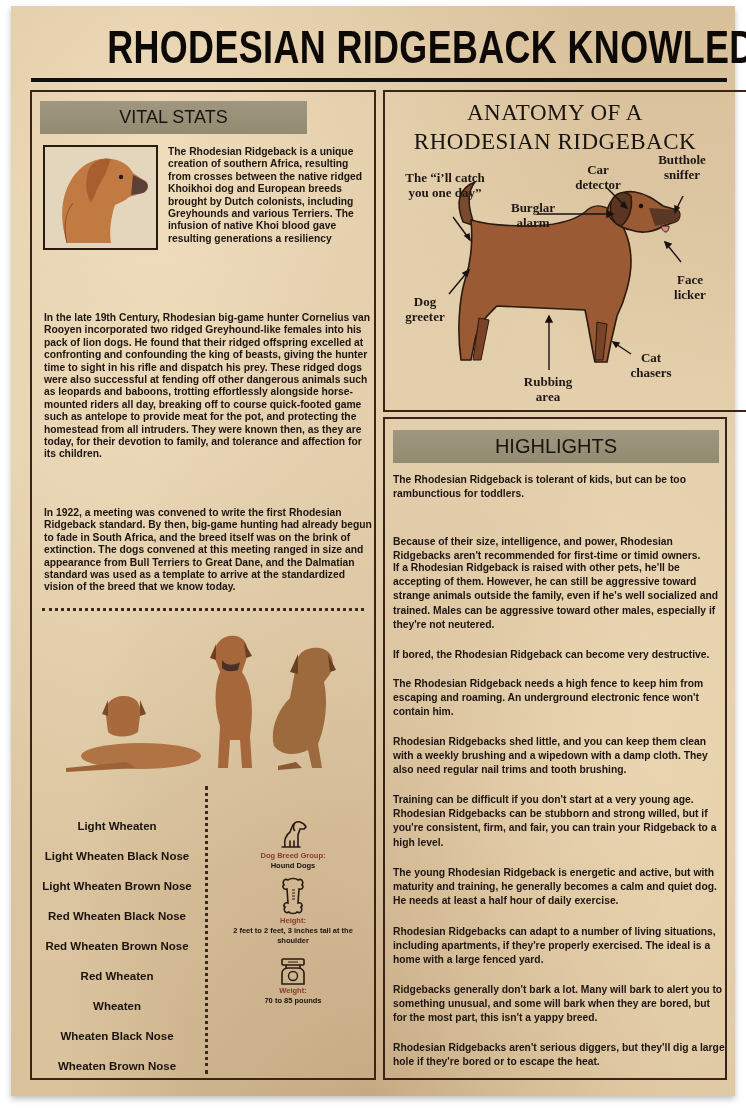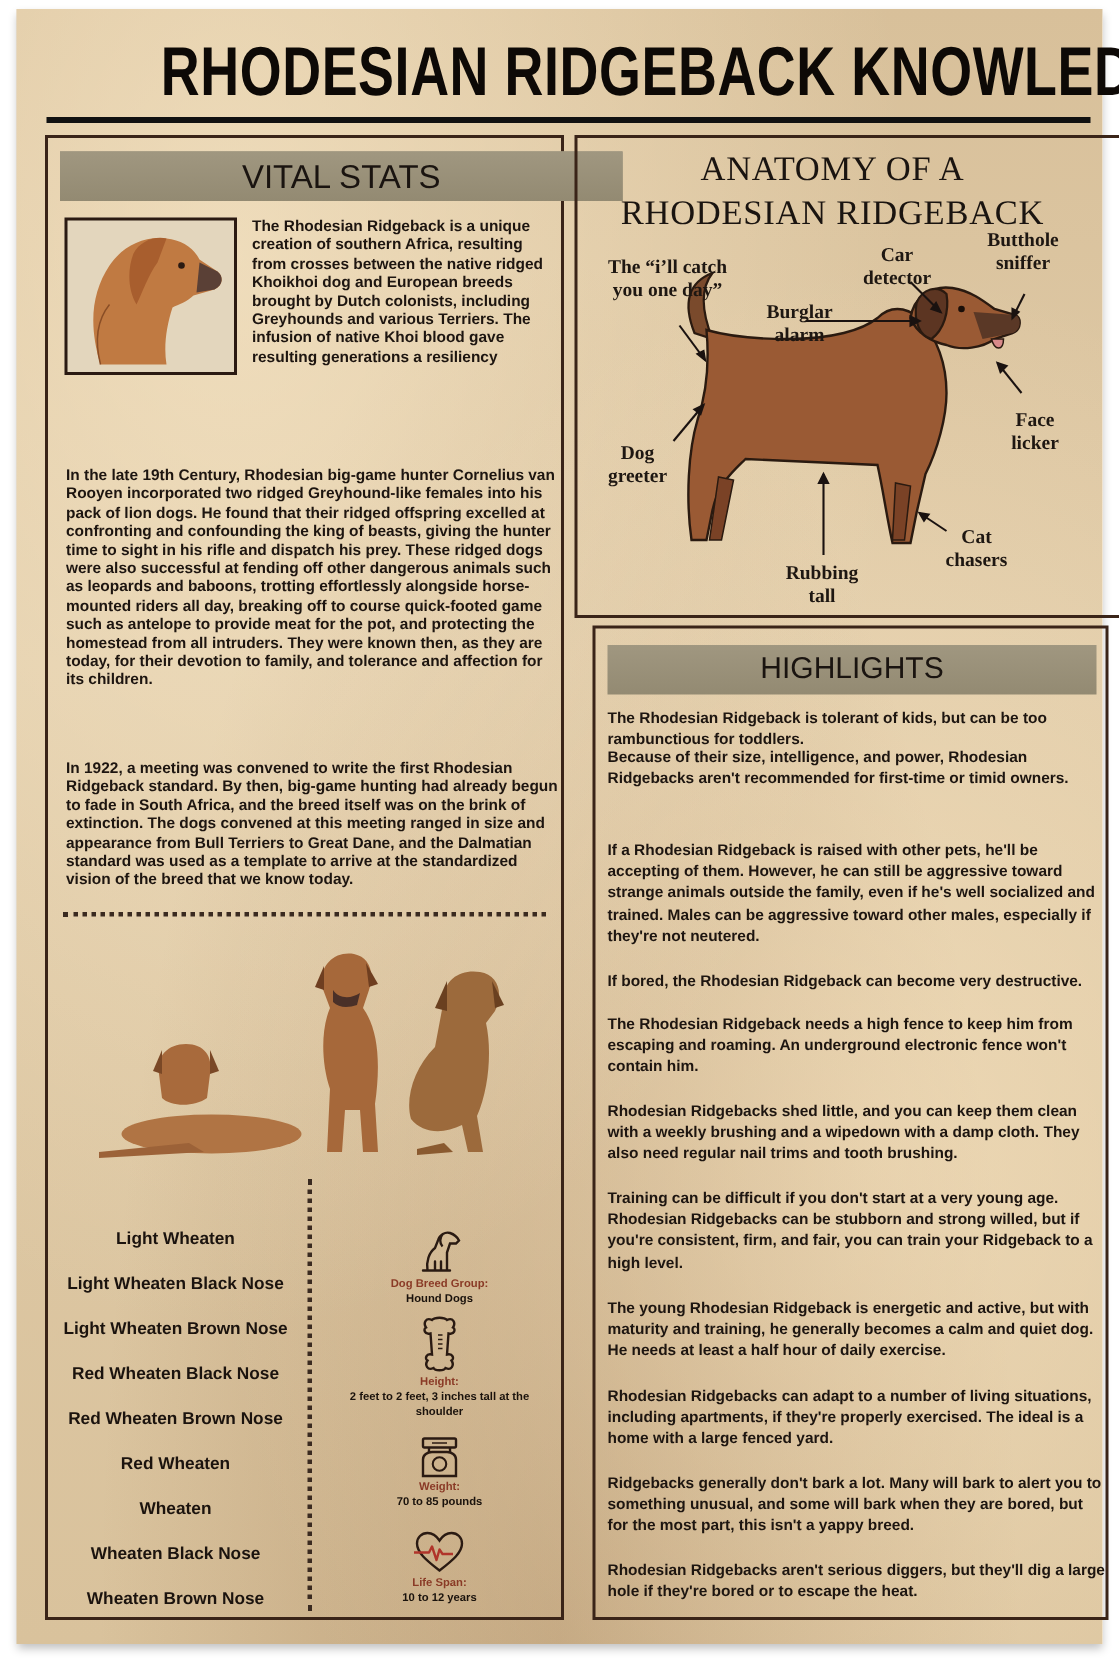--- a/index.html
+++ b/index.html
@@ -27,21 +27,21 @@
 
   .panel { position: absolute; border: 2px solid #3a2418; }
   .band {
     position: absolute; background: linear-gradient(180deg, #a09780 0%, #938a72 100%);
     text-align: center; font-weight: 400; color: #1a1410;
   }
   .body-text { position: absolute; font-size: 10.3px; line-height: 12.4px; font-weight: 700; color: #1d1510; }
 
   
   #history { left: 19px; top: 84px; width: 346px; height: 990px; }
-  #history .band { left: 8px; top: 9px; width: 375px; height: 33px; font-size: 22px; line-height: 33px; }
+  #history .band { left: 8px; top: 9px; width: 267px; height: 33px; font-size: 18px; line-height: 33px; }
   .dog-head-frame { position: absolute; left: 11px; top: 53px; width: 115px; height: 105px; border: 2px solid #2b1a12; background: #e3d6bd; overflow: hidden; }
   .hist-p1 { left: 136px; top: 54px; width: 206px; }
   .hist-p1b { left: 12px; top: 154px; width: 330px; }
   .hist-p2 { left: 12px; top: 220px; width: 330px; }
   .hist-p3 { left: 12px; top: 415px; width: 330px; }
   .dotted-h { position: absolute; left: 10px; top: 516px; width: 322px; border-top: 3px dotted #3a2a20; }
   .dogs-photo { position: absolute; left: 14px; top: 524px; width: 320px; height: 160px; }
 
   .sub-band { position: absolute; height: 26px; font-size: 16px; line-height: 26px; }
   #colors-band { left: 6px; top: 690px; width: 158px; }
@@ -54,21 +54,21 @@
   .stat .label { font-size: 7.5px; font-weight: 700; color: #8a3a26; line-height: 10px; }
   .stat .value { font-size: 7.5px; font-weight: 700; color: #1a120c; line-height: 10px; }
 
   
   #anatomy { left: 372px; top: 84px; width: 392px; height: 322px; font-family: Liberation Serif, serif; }
   .anat-title { position: absolute; left: 0; top: 6px; width: 340px; text-align: center; font-size: 23px; line-height: 29px; font-weight: 400; color: #1a1410; letter-spacing: 0.5px; }
   .anat-label { position: absolute; font-size: 13px; line-height: 15px; font-weight: 700; text-align: center; color: #1e1712; }
   .anat-svg { position: absolute; left: 0; top: 0; }
 
   
-  #highlights { left: 372px; top: 411px; width: 344px; height: 663px; margin-left: 12px; }
+  #highlights { left: 372px; top: 411px; width: 344px; height: 663px; }
   #highlights .band { left: 8px; top: 11px; width: 326px; height: 33px; font-size: 20px; line-height: 33px; }
   .hl-p { position: absolute; left: 8px; width: 332px; font-size: 10.3px; line-height: 14.2px; font-weight: 700; color: #1d1510; }
 </style>
 </head>
 <body>
 
 <div class="poster">
 
   <div class="title">RHODESIAN RIDGEBACK KNOWLEDGE</div>
   <div class="title-rule"></div>
@@ -150,28 +150,20 @@
         <rect x="5" y="3" width="22" height="6" rx="1" stroke="#2a1a12" stroke-width="1.6" fill="none"></rect>
         <path d="M11 6 L21 6" stroke="#2a1a12" stroke-width="1"></path>
         <path d="M9 9 L9 12 M23 9 L23 12" stroke="#2a1a12" stroke-width="1.6"></path>
         <path d="M5 28 L5 17 C5 14 8 12 11 12 L21 12 C24 12 27 14 27 17 L27 28 Z" stroke="#2a1a12" stroke-width="1.6" fill="none"></path>
         <circle cx="16" cy="20" r="4.5" stroke="#2a1a12" stroke-width="1.4" fill="none"></circle>
       </svg>
       <div class="label">Weight:</div>
       <div class="value">70 to 85 pounds</div>
     </div>
 
-    <div class="stat" style="top:928px">
-      <svg class="icon" width="38" height="30" viewBox="0 0 38 30">
-        <path d="M19 27 C10 20 4 15 4 9 C4 5 7 2 11 2 C14 2 17 4 19 7 C21 4 24 2 27 2 C31 2 34 5 34 9 C34 15 28 20 19 27 Z" stroke="#2a1a12" stroke-width="1.6" fill="none"></path>
-        <path d="M2 15 L12 15 L14 11 L17 20 L19 13 L21 16 L28 16" stroke="#b0342a" stroke-width="1.6" fill="none" stroke-linejoin="round"></path>
-      </svg>
-      <div class="label">Life Span:</div>
-      <div class="value">10 to 12 years</div>
-    </div>
   </div>
 
   <div class="panel" id="anatomy">
     <div class="anat-title">
       <div>ANATOMY OF A</div>
       <div>RHODESIAN RIDGEBACK</div>
     </div>
 
     <svg class="anat-svg" width="340" height="318" viewBox="0 0 340 318">
 
@@ -209,28 +201,28 @@
           <polygon points="228,250 234,251 231,255"></polygon>
       </g>
     </svg>
 
     <div class="anat-label" style="left:10px;top:78px;width:100px;">The “i’ll catch you one day”</div>
     <div class="anat-label" style="left:118px;top:108px;width:60px;">Burglar alarm</div>
     <div class="anat-label" style="left:178px;top:70px;width:70px;">Car detector</div>
     <div class="anat-label" style="left:262px;top:60px;width:70px;">Butthole sniffer</div>
     <div class="anat-label" style="left:280px;top:180px;width:50px;">Face licker</div>
     <div class="anat-label" style="left:12px;top:202px;width:56px;">Dog greeter</div>
-    <div class="anat-label" style="left:130px;top:282px;width:66px;">Rubbing tall</div>
+    <div class="anat-label" style="left:130px;top:282px;width:66px;">Rubbing area</div>
     <div class="anat-label" style="left:236px;top:258px;width:60px;">Cat chasers</div>
   </div>
 
   <div class="panel" id="highlights">
     <div class="band">HIGHLIGHTS</div>
     <div class="hl-p" style="top:54px">The Rhodesian Ridgeback is tolerant of kids, but can be too rambunctious for toddlers.</div>
-    <div class="hl-p" style="top:80px">Because of their size, intelligence, and power, Rhodesian Ridgebacks aren't recommended for first-time or timid owners.</div>
+    <div class="hl-p" style="top:116px">Because of their size, intelligence, and power, Rhodesian Ridgebacks aren't recommended for first-time or timid owners.</div>
     <div class="hl-p" style="top:142px">If a Rhodesian Ridgeback is raised with other pets, he'll be accepting of them. However, he can still be aggressive toward strange animals outside the family, even if he's well socialized and trained. Males can be aggressive toward other males, especially if they're not neutered.</div>
     <div class="hl-p" style="top:229px">If bored, the Rhodesian Ridgeback can become very destructive.</div>
     <div class="hl-p" style="top:258px">The Rhodesian Ridgeback needs a high fence to keep him from escaping and roaming. An underground electronic fence won't contain him.</div>
     <div class="hl-p" style="top:316px">Rhodesian Ridgebacks shed little, and you can keep them clean with a weekly brushing and a wipedown with a damp cloth. They also need regular nail trims and tooth brushing.</div>
     <div class="hl-p" style="top:374px">Training can be difficult if you don't start at a very young age. Rhodesian Ridgebacks can be stubborn and strong willed, but if you're consistent, firm, and fair, you can train your Ridgeback to a high level.</div>
     <div class="hl-p" style="top:447px">The young Rhodesian Ridgeback is energetic and active, but with maturity and training, he generally becomes a calm and quiet dog. He needs at least a half hour of daily exercise.</div>
     <div class="hl-p" style="top:506px">Rhodesian Ridgebacks can adapt to a number of living situations, including apartments, if they're properly exercised. The ideal is a home with a large fenced yard.</div>
     <div class="hl-p" style="top:564px">Ridgebacks generally don't bark a lot. Many will bark to alert you to something unusual, and some will bark when they are bored, but for the most part, this isn't a yappy breed.</div>
     <div class="hl-p" style="top:622px">Rhodesian Ridgebacks aren't serious diggers, but they'll dig a large hole if they're bored or to escape the heat.</div>
   </div>

